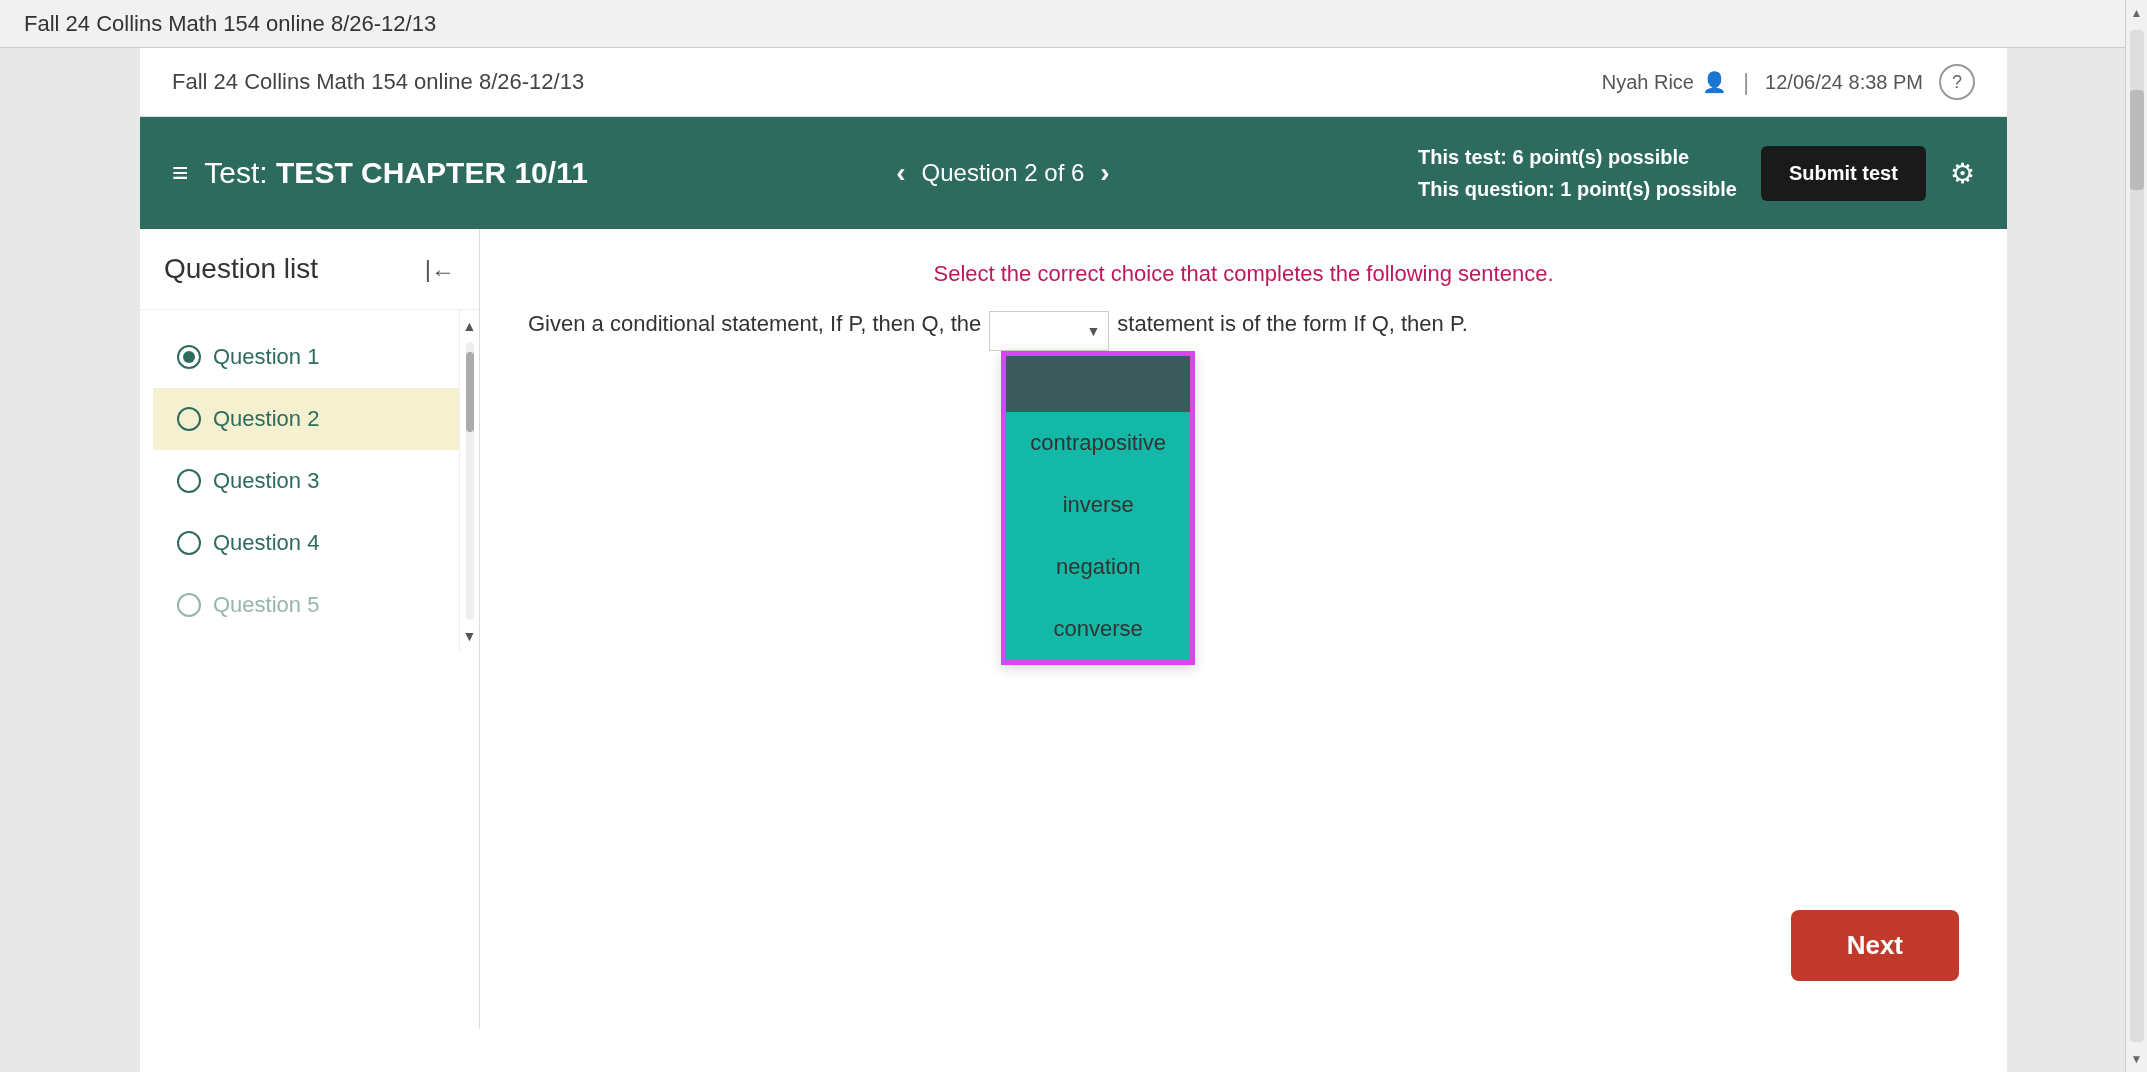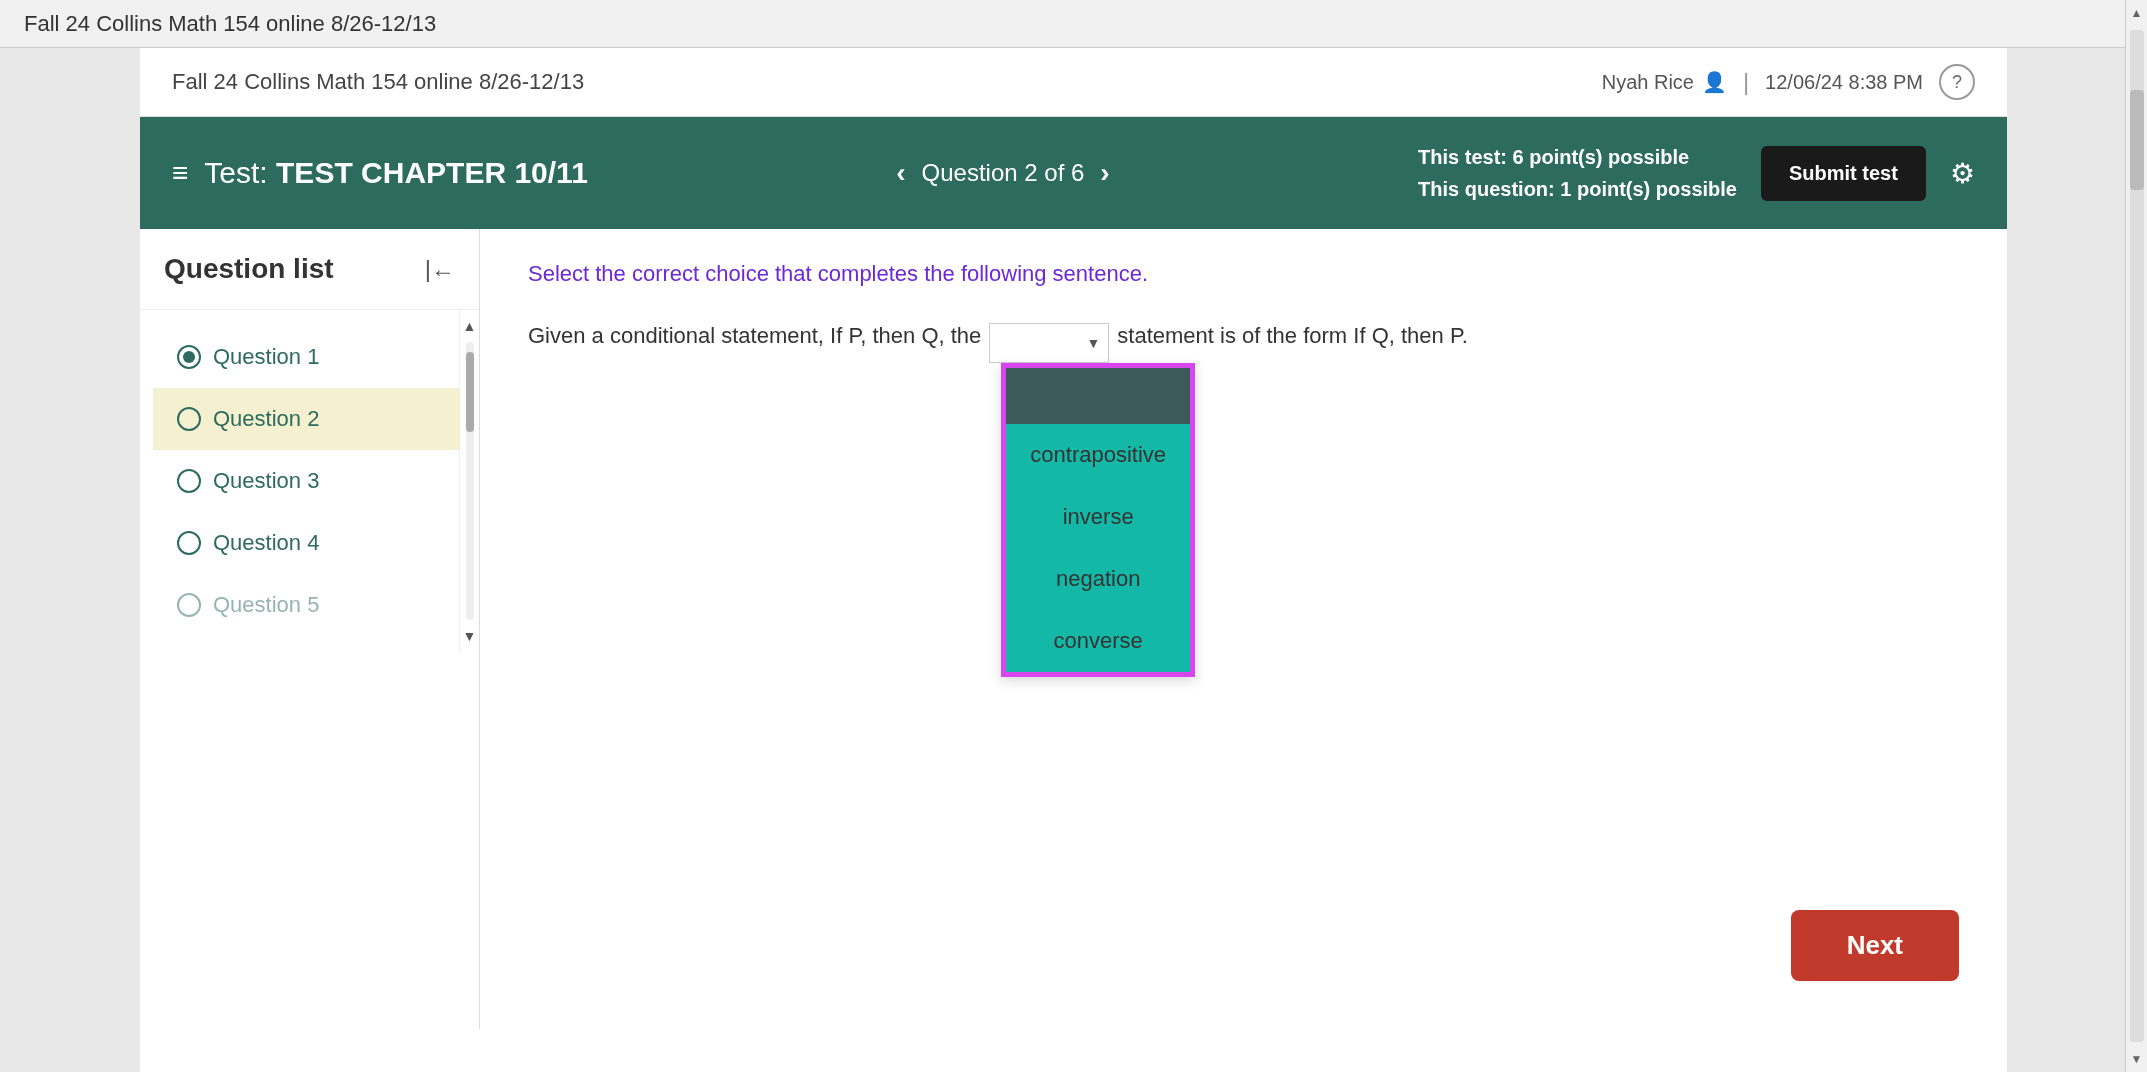--- a/index.html
+++ b/index.html
@@ -176,21 +176,21 @@
       display: flex;
       align-items: center;
       justify-content: space-between;
       padding: 0 24px 24px 24px;
       border-bottom: 1px solid #eee;
     }
 
     .sidebar-title {
       font-size: 28px;
       color: #333;
-      font-weight: bold;
+      font-weight: normal;
     }
 
     .collapse-icon {
       font-size: 24px;
       color: #555;
       cursor: pointer;
     }
 
     .question-list {
       padding: 16px 0;
@@ -232,22 +232,23 @@
     
     .question-area {
       flex: 1;
       padding: 32px 48px;
       position: relative;
       background: #fff;
     }
 
     .question-instruction {
       font-size: 22px;
-      color: #6d28d9;
-      margin-bottom: 36px;
+      color: #be185d;
+      margin-bottom: 24px;
+      text-align: center;
     }
 
     .question-sentence {
       font-size: 22px;
       color: #333;
       display: flex;
       align-items: flex-start;
       gap: 8px;
       flex-wrap: wrap;
     }

